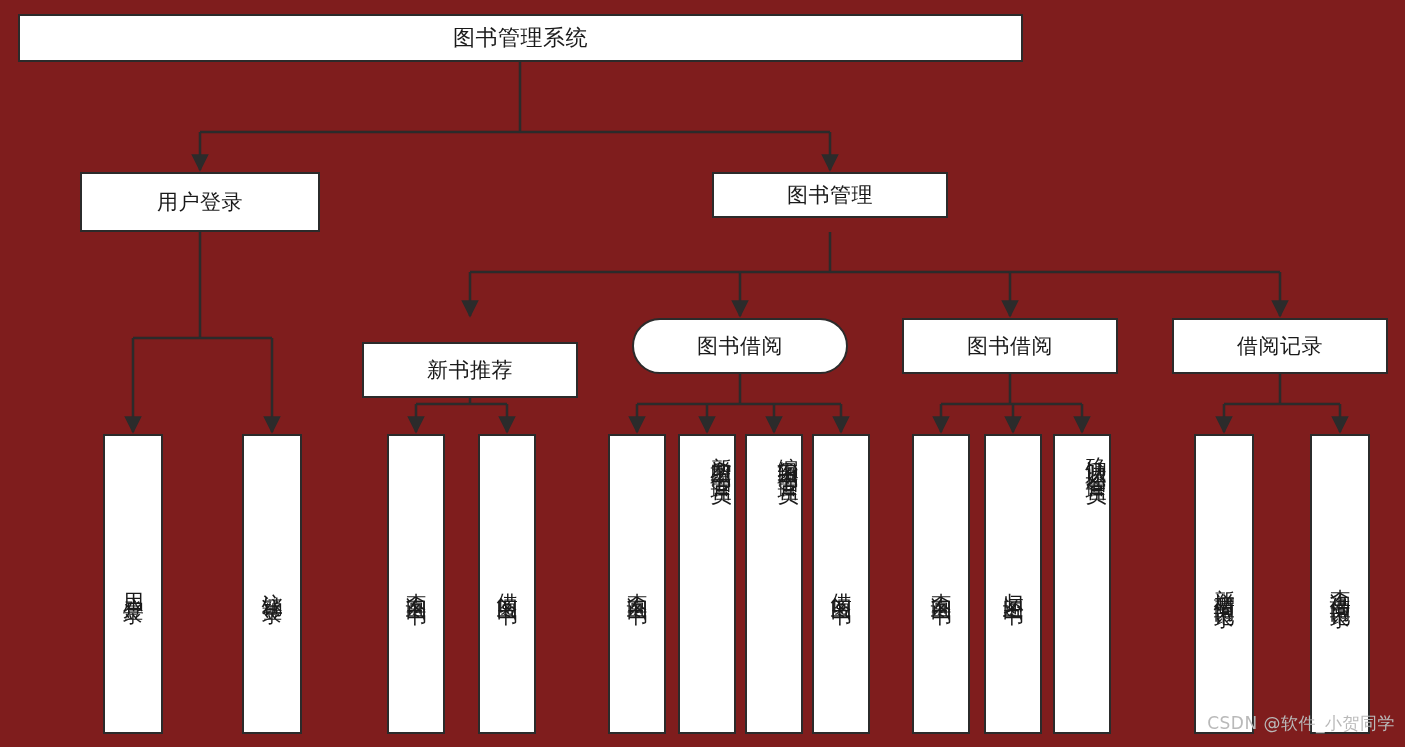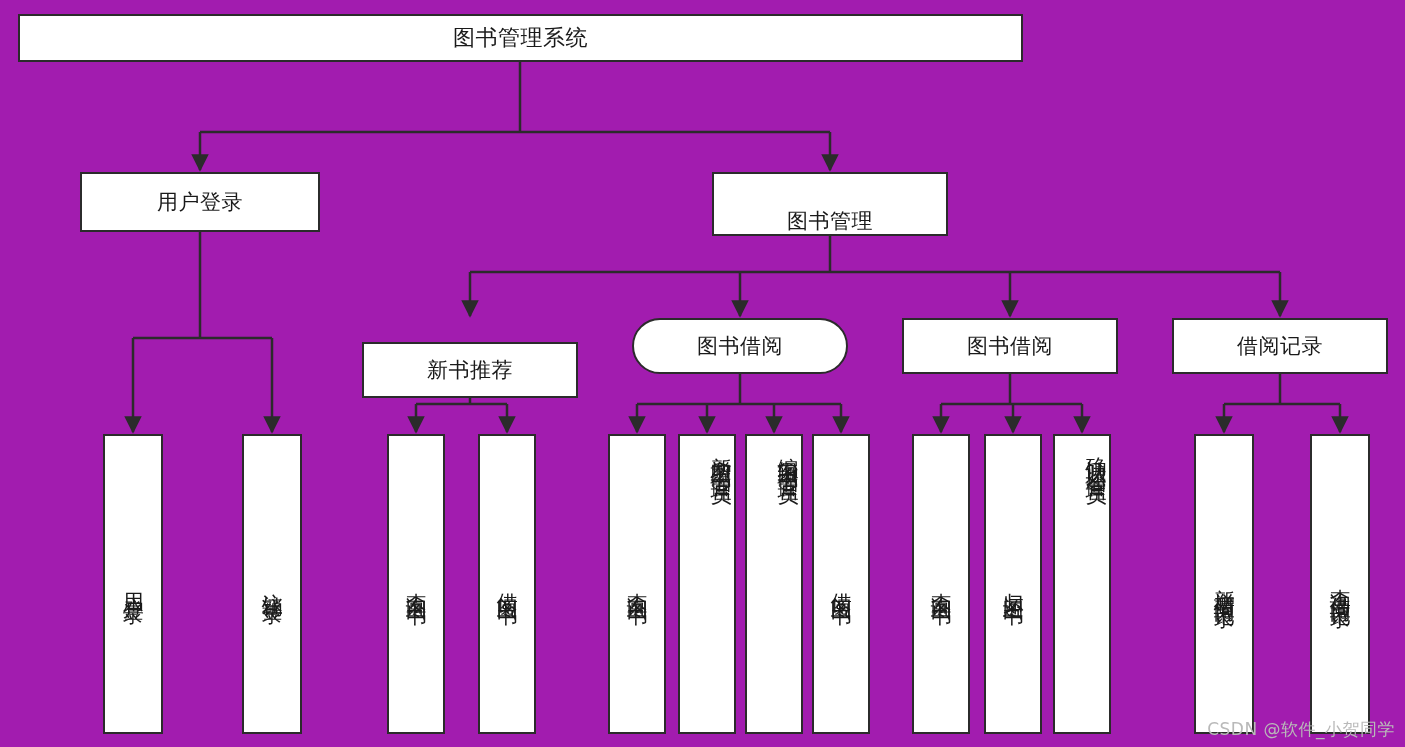--- a/index.html
+++ b/index.html
@@ -8,21 +8,21 @@
     padding: 0;
     background: #ffffff;
   }
   body {
     font-family: "DejaVu Sans", "Liberation Sans", sans-serif;
   }
   #canvas {
     position: relative;
     width: 1405px;
     height: 747px;
-    background: #a21caf;
+    background: #7f1d1d;
     overflow: hidden;
   }
   #edges {
     position: absolute;
     left: 0;
     top: 0;
     width: 1405px;
     height: 747px;
     pointer-events: none;
   }
@@ -56,21 +56,21 @@
   .node.leaf.tall-text {
     align-items: flex-start;
     justify-content: flex-start;
   }
   .node .label {
     display: block;
   }
   .watermark {
     position: absolute;
     right: 10px;
-    bottom: 6px;
+    bottom: 12px;
     font-size: 17px;
     color: #b9b9b9;
     letter-spacing: 0.5px;
     white-space: nowrap;
     font-family: "DejaVu Sans", "Liberation Sans", sans-serif;
   }
 </style>
 </head>
 <body>
 
@@ -120,21 +120,21 @@
   </svg>
 
   <div class="node root" style="left: 18px; top: 14px; width: 1005px; height: 48px;">
     <span class="label">图书管理系统</span>
   </div>
 
   <div id="node-layer">
       <div class="node" style="left: 80px; top: 172px; width: 240px; height: 60px;">
         <span class="label">用户登录</span>
       </div>
-      <div class="node" style="left: 712px; top: 172px; width: 236px; height: 64px; align-items: flex-end;">
+      <div class="node" style="left: 712px; top: 172px; width: 236px; height: 46px;">
         <span class="label">图书管理</span>
       </div>
       <div class="node" style="left: 362px; top: 318px; width: 216px; height: 56px; margin-top: 24px;">
         <span class="label">新书推荐</span>
       </div>
       <div class="node" style="left: 632px; top: 318px; width: 216px; height: 56px; border-radius: 28px;">
         <span class="label">图书借阅</span>
       </div>
       <div class="node" style="left: 902px; top: 318px; width: 216px; height: 56px;">
         <span class="label">图书借阅</span>

